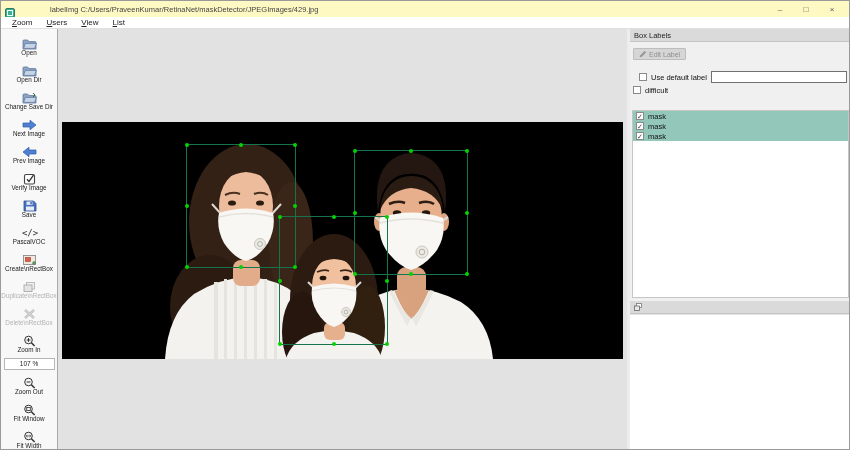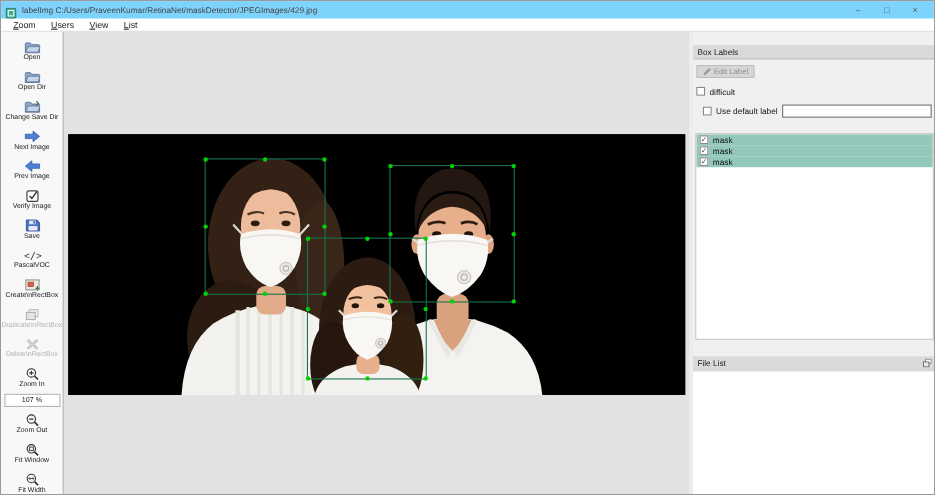--- a/index.html
+++ b/index.html
@@ -3,21 +3,21 @@
 <meta charset="utf-8">
 <style>
   * { margin:0; padding:0; box-sizing:border-box; }
   html,body { width:850px; height:450px; overflow:hidden;
     font-family:"Liberation Sans", sans-serif; background:#fff; }
   .window { position:relative; width:850px; height:450px; background:#fff;
     border:1px solid #9a9a9a; overflow:hidden; }
 
   
   .titlebar { position:absolute; left:0; top:0; width:100%; height:16px;
-    background:#7dd3fc; display:flex; align-items:center; padding:0 4px; }
+    background:#fef9c3; display:flex; align-items:center; padding:0 4px;gap:30px; }
   .app-icon { width:10px; height:10px; margin-right:5px; flex:0 0 auto; }
   .title-text { font-size:7.5px; color:#444; white-space:nowrap; flex:1 1 auto; }
   .win-controls { display:flex; gap:0; }
   .win-btn { width:26px; height:14px; display:flex; align-items:center; justify-content:center;
     font-size:8px; color:#555; }
 
   
   .menubar { position:absolute; left:0; top:16px; width:100%; height:12px; background:#fff;
     border-bottom:1px solid #e0e0e0; display:flex; align-items:center; padding-left:4px; }
   .menu-item { font-size:8px; color:#222; padding:0 7px; }
@@ -44,21 +44,21 @@
   .bbox .handle { position:absolute; width:4px; height:4px; background:#04d204;
     border-radius:50%; }
 
   
   .splitter { position:absolute; left:626px; top:28px; width:3px; height:422px; background:#ededed; }
 
   
   .rightpanel { position:absolute; left:629px; top:28px; width:221px; height:422px;
     background:#f0f0f0; display:flex; flex-direction:column; }
   .dock-header { height:13px; background:#dadada; border-bottom:1px solid #c4c4c4;
-    display:flex; align-items:center; padding:0 4px; flex:0 0 auto;margin-top:12px; }
+    display:flex; align-items:center; padding:0 4px; flex:0 0 auto; }
   .dock-header .dh-title { font-size:7.5px; color:#222; flex:1 1 auto; }
   .dock-header .dh-icon { width:8px; height:8px; }
   .boxlabels-body { padding:2px 2px 0 2px; flex:0 0 auto; }
   .edit-label-btn { display:inline-flex; align-items:center; gap:2px; height:12px;
     background:#d6d6d6; border:1px solid #bdbdbd; border-radius:1px; padding:0 5px;
     font-size:7px; color:#8f8f8f; margin:1px 0 4px 1px; }
   .chk-row { display:flex; align-items:center; gap:4px; margin:3px 0 0 1px; height:10px; }
   .chk-row.default-row { margin-top:8px; margin-left:7px; }
   .checkbox { width:8px; height:8px; background:#fff; border:1px solid #8a8a8a;
     font-size:7px; line-height:7px; text-align:center; color:#444; flex:0 0 auto; }
@@ -343,47 +343,46 @@
     <div class="dock-header">
       <span class="dh-title">Box Labels</span>
     </div>
     <div class="boxlabels-body">
       <div class="edit-label-btn">
         <svg class="dh-icon" width="8" height="8" viewBox="0 0 8 8">
             <path d="M1 7 L1.6 5.2 L5.6 1.2 L6.8 2.4 L2.8 6.4 Z" fill="#9a9a9a" stroke="#8a8a8a" stroke-width="0.5"></path>
           </svg>
         <span>Edit Label</span>
       </div>
-      <div class="chk-row">
-        <span class="checkbox"></span>
-        <span class="chk-label">difficult</span>
-      </div>
       <div class="chk-row default-row">
         <span class="checkbox"></span>
         <span class="chk-label">Use default label</span>
         <input class="default-input" type="text" value="" style="">
+      </div>
+      <div class="chk-row">
+        <span class="checkbox"></span>
+        <span class="chk-label">difficult</span>
       </div>
       <div class="label-list" id="label-list">
           <div class="label-row selected">
             <span class="checkbox">✓</span>
             <span class="lr-text">mask</span>
           </div>
           <div class="label-row selected">
             <span class="checkbox">✓</span>
             <span class="lr-text">mask</span>
           </div>
           <div class="label-row selected">
             <span class="checkbox">✓</span>
             <span class="lr-text">mask</span>
           </div>
         </div>
     </div>
     <div class="gap"></div>
     <div class="dock-header">
-      <span class="dh-title">File List</span>
       <svg class="dh-icon" width="8" height="8" viewBox="0 0 8 8">
           <rect x="2.5" y="0.5" width="5" height="4" fill="#fff" stroke="#777" stroke-width="0.8"></rect>
           <rect x="0.5" y="3" width="5" height="4.5" fill="#e8e8e8" stroke="#666" stroke-width="0.8"></rect>
         </svg>
     </div>
     <div class="filelist-body"></div>
   </div>
 
 </div>
 

